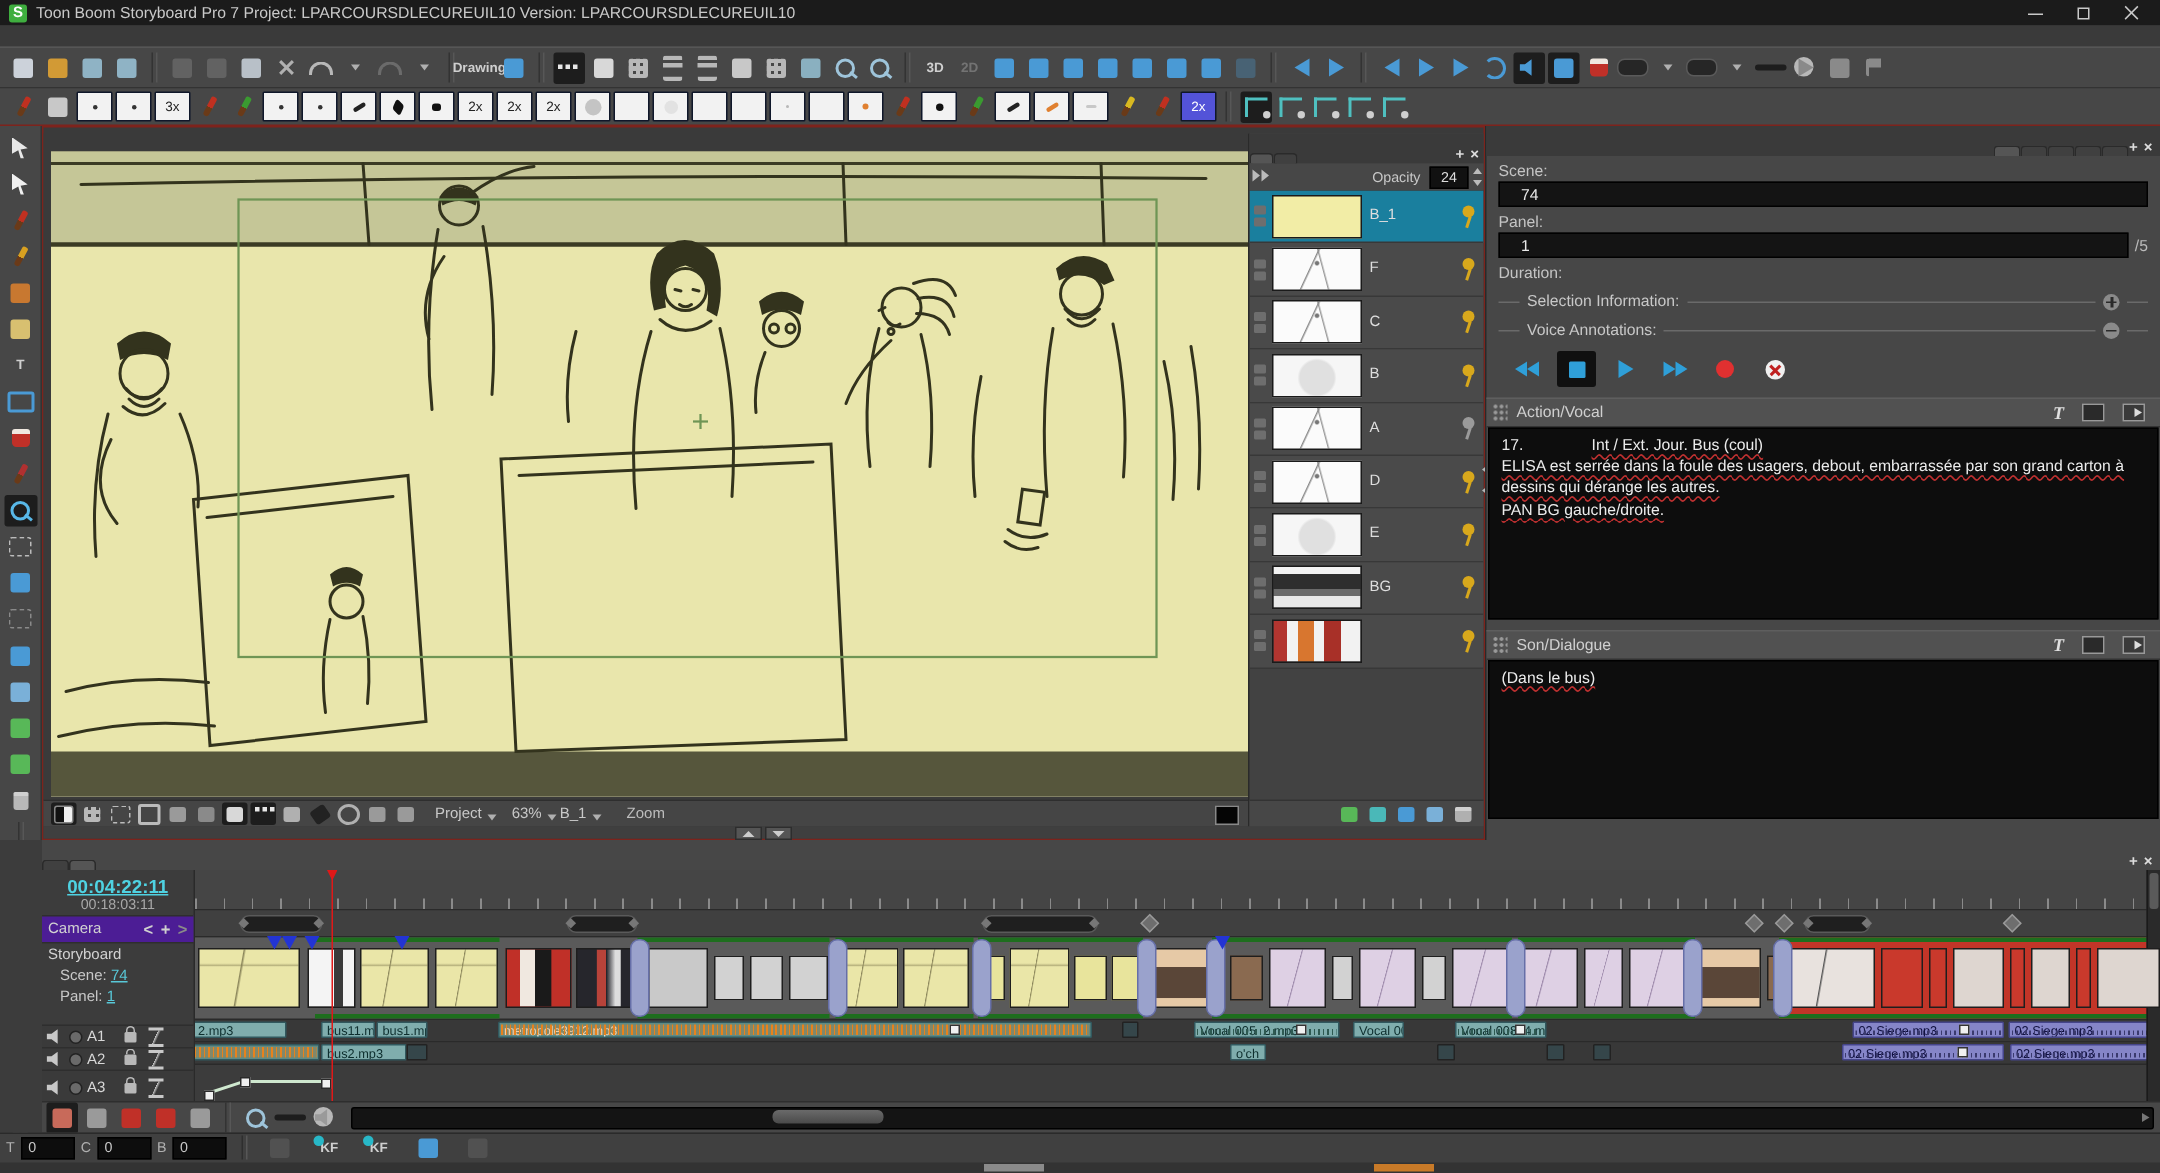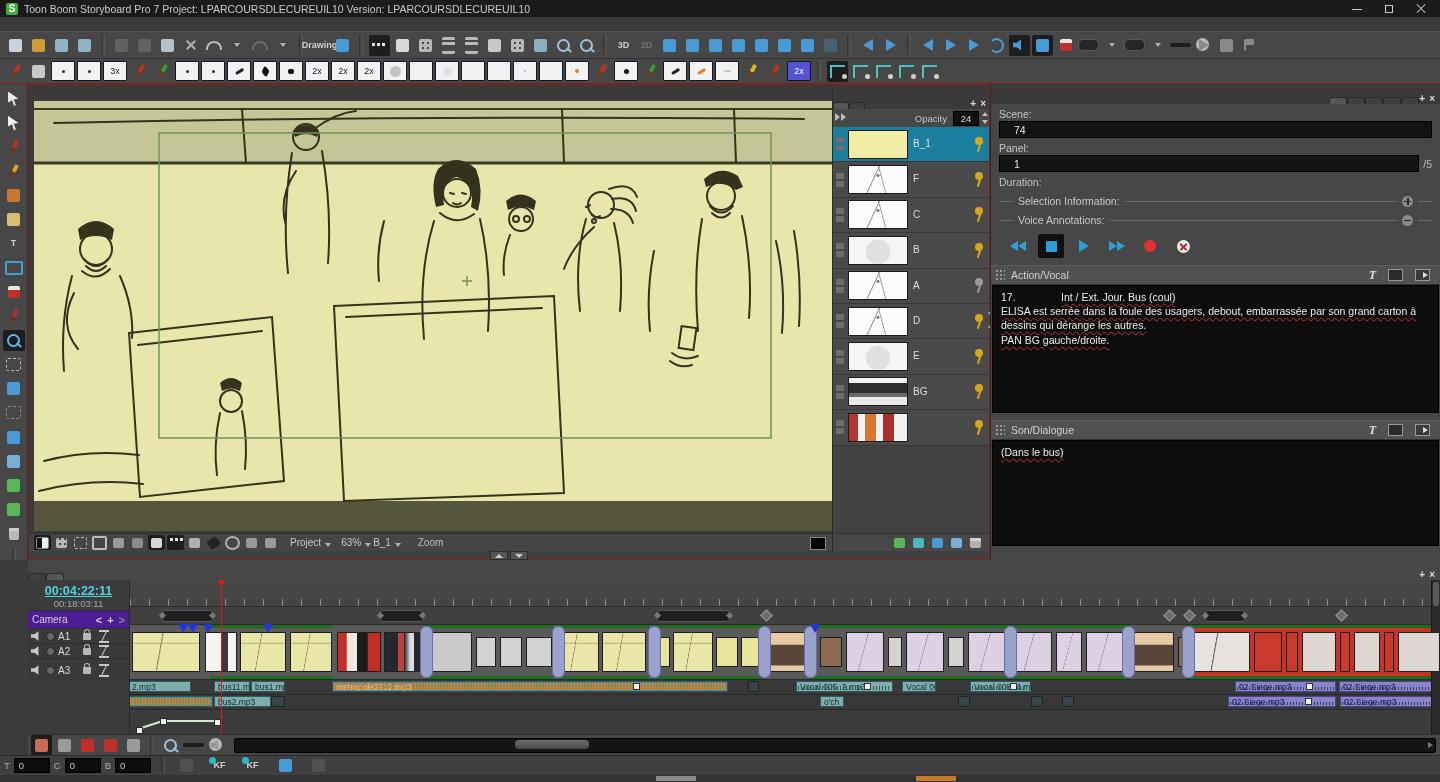--- a/index.html
+++ b/index.html
@@ -1119,20 +1119,25 @@
         <div class="tc-main">00:04:22:11</div>
         <div class="tc-sub">00:18:03:11</div>
         <div class="hrow cam" style="margin-top:1px">
           <span>Camera</span>
           <span class="camctl">
             <span>&lt;</span>
             <span>+</span>
             <span style="color:#8a8a8a">&gt;</span>
           </span>
         </div>
+        <div class="hrow sb">
+          <div>Storyboard</div>
+          <div class="sb-sub"><span>Scene:</span> <span class="sb-link">74</span></div>
+          <div class="sb-sub"><span>Panel:</span> <span class="sb-link">1</span></div>
+        </div>
         <div class="hrow aud" style="height:15px">
           <span class="spk"></span>
             <span class="recdot"></span>
           <span class="alabel">A1</span>
           <span class="lock"></span>
             <span class="volz"></span>
         </div>
         <div class="hrow aud" style="height:15px">
           <span class="spk"></span>
             <span class="recdot"></span>

